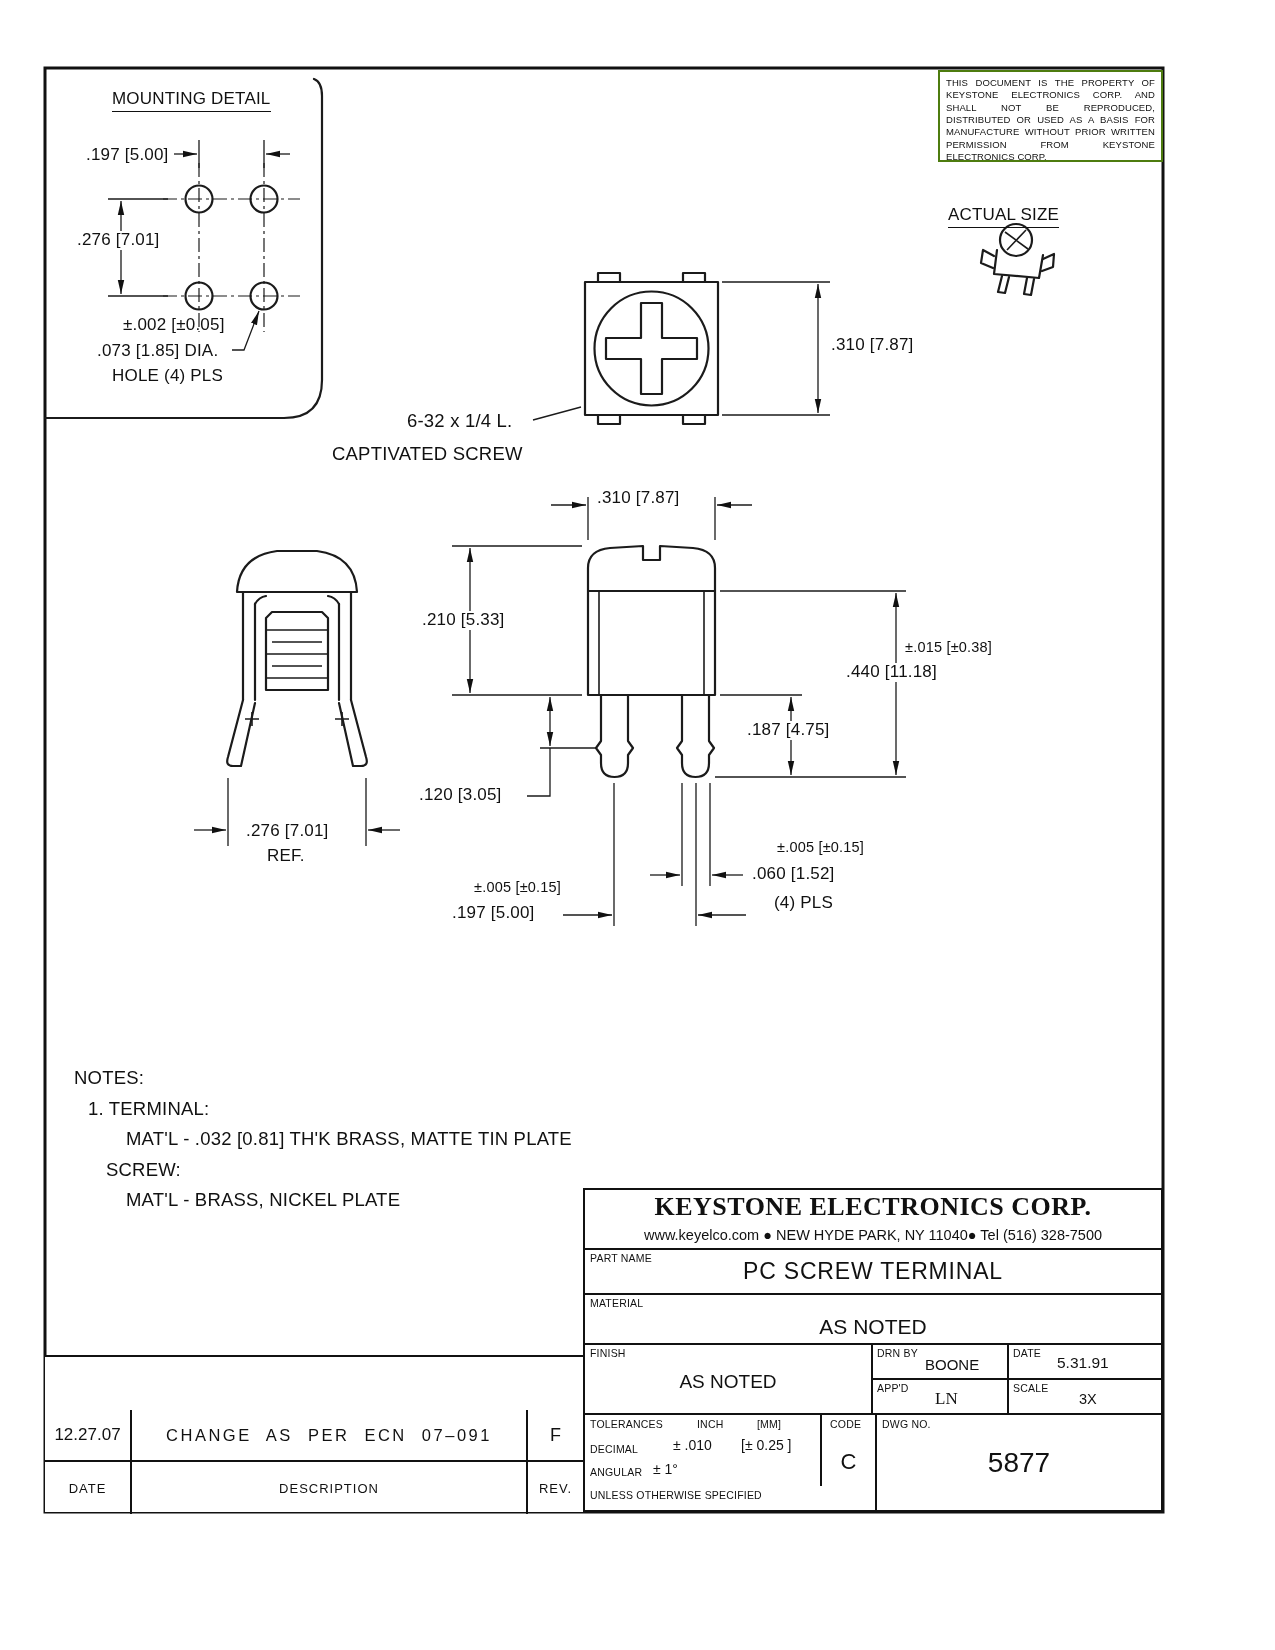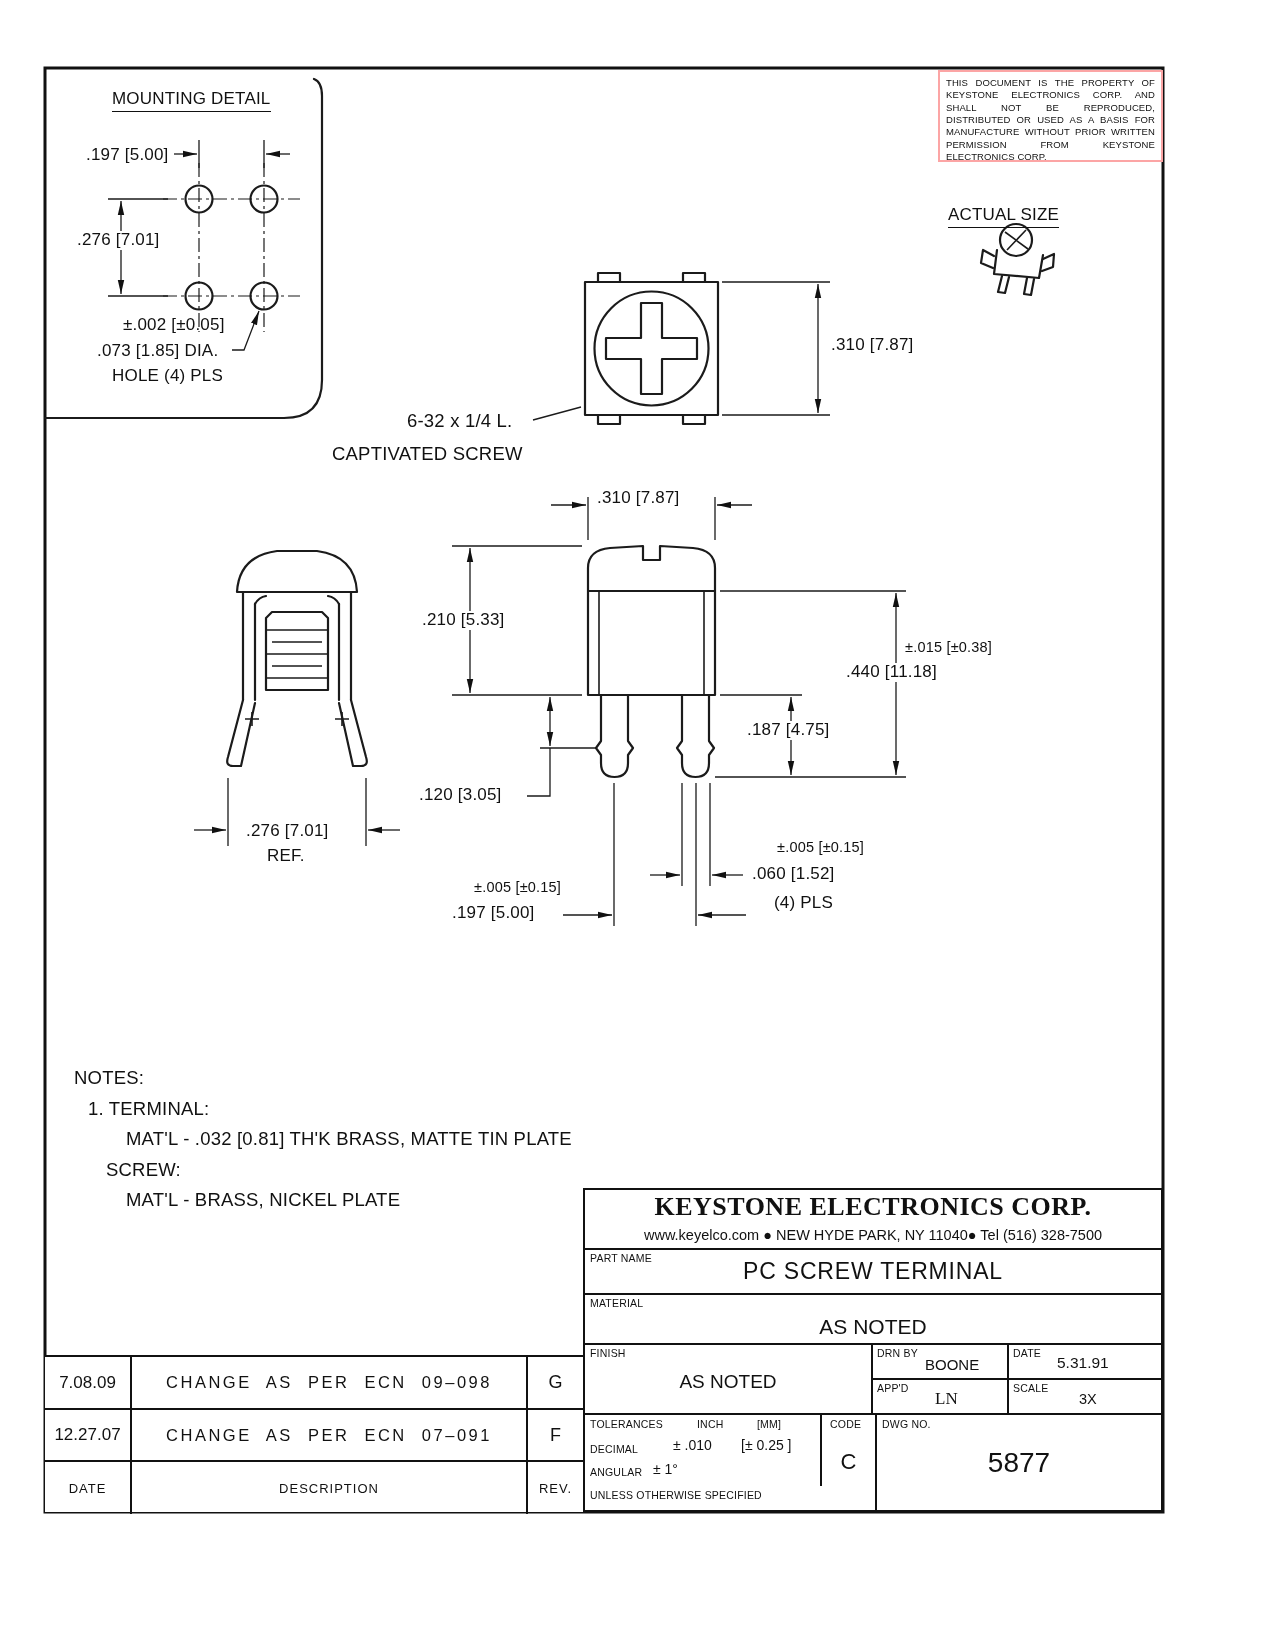--- a/index.html
+++ b/index.html
@@ -13,21 +13,21 @@
   svg .cl   { fill:none; stroke:#1b1b1b; stroke-width:1.2; stroke-dasharray:14 4 3 4; }
   svg .thick{ fill:none; stroke:#111; stroke-width:3; }
 
   .lbl { position:absolute; font-size:17px; white-space:nowrap; letter-spacing:0.2px; line-height:1.1; }
   .lbl.lg { font-size:18.5px; }
   .lbl.sm { font-size:14.5px; }
   .lbl.wb { background:#fff; padding:0 3px; }
   .lbl.u  { border-bottom:1.6px solid #111; padding-bottom:2px; }
 
   .notice { position:absolute; left:938px; top:70px; width:225px; height:92px; box-sizing:border-box;
-            border:2px solid #fca5a5; padding:5px 6px; font-size:9.5px; line-height:1.3;
+            border:2px solid #4d7c0f; padding:5px 6px; font-size:9.5px; line-height:1.3;
             text-align:justify; letter-spacing:0.1px; }
 
   
   .tb { position:absolute; left:583px; top:1188px; width:580px; height:324px; box-sizing:border-box;
         border:2px solid #111; background:#fff; }
   .tb .cell { position:absolute; box-sizing:border-box; }
   .tb .tiny { position:absolute; font-size:10.5px; letter-spacing:0.2px; white-space:nowrap; }
   .tb .med  { position:absolute; font-size:14px; white-space:nowrap; }
   .tb .ctr  { position:absolute; left:0; right:0; text-align:center; white-space:nowrap; }
 
@@ -230,25 +230,20 @@
       <div class="tiny" style="left:8px;top:3px;">CODE</div>
       <div class="ctr" style="top:34px;font-size:22px;">C</div>
     </div>
     <div class="cell" style="left:292px;top:225px;width:284px;height:95px;">
       <div class="tiny" style="left:5px;top:3px;">DWG NO.</div>
       <div class="ctr" style="top:32px;font-size:28px;">5877</div>
     </div>
   </div>
 
   <div class="rev">
-    <div class="rrow" style="top:0;height:53px;border-bottom:2px solid #111;">
-      <div class="rcell rc-date">7.08.09</div>
-      <div class="rcell rc-desc">CHANGE AS PER ECN 09–098</div>
-      <div class="rcell rc-rev">G</div>
-    </div>
     <div class="rrow" style="top:53px;height:52px;border-bottom:2px solid #111;">
       <div class="rcell rc-date">12.27.07</div>
       <div class="rcell rc-desc">CHANGE AS PER ECN 07–091</div>
       <div class="rcell rc-rev">F</div>
     </div>
     <div class="rrow hdr" style="top:105px;height:52px;">
       <div class="rcell rc-date">DATE</div>
       <div class="rcell rc-desc">DESCRIPTION</div>
       <div class="rcell rc-rev">REV.</div>
     </div>

